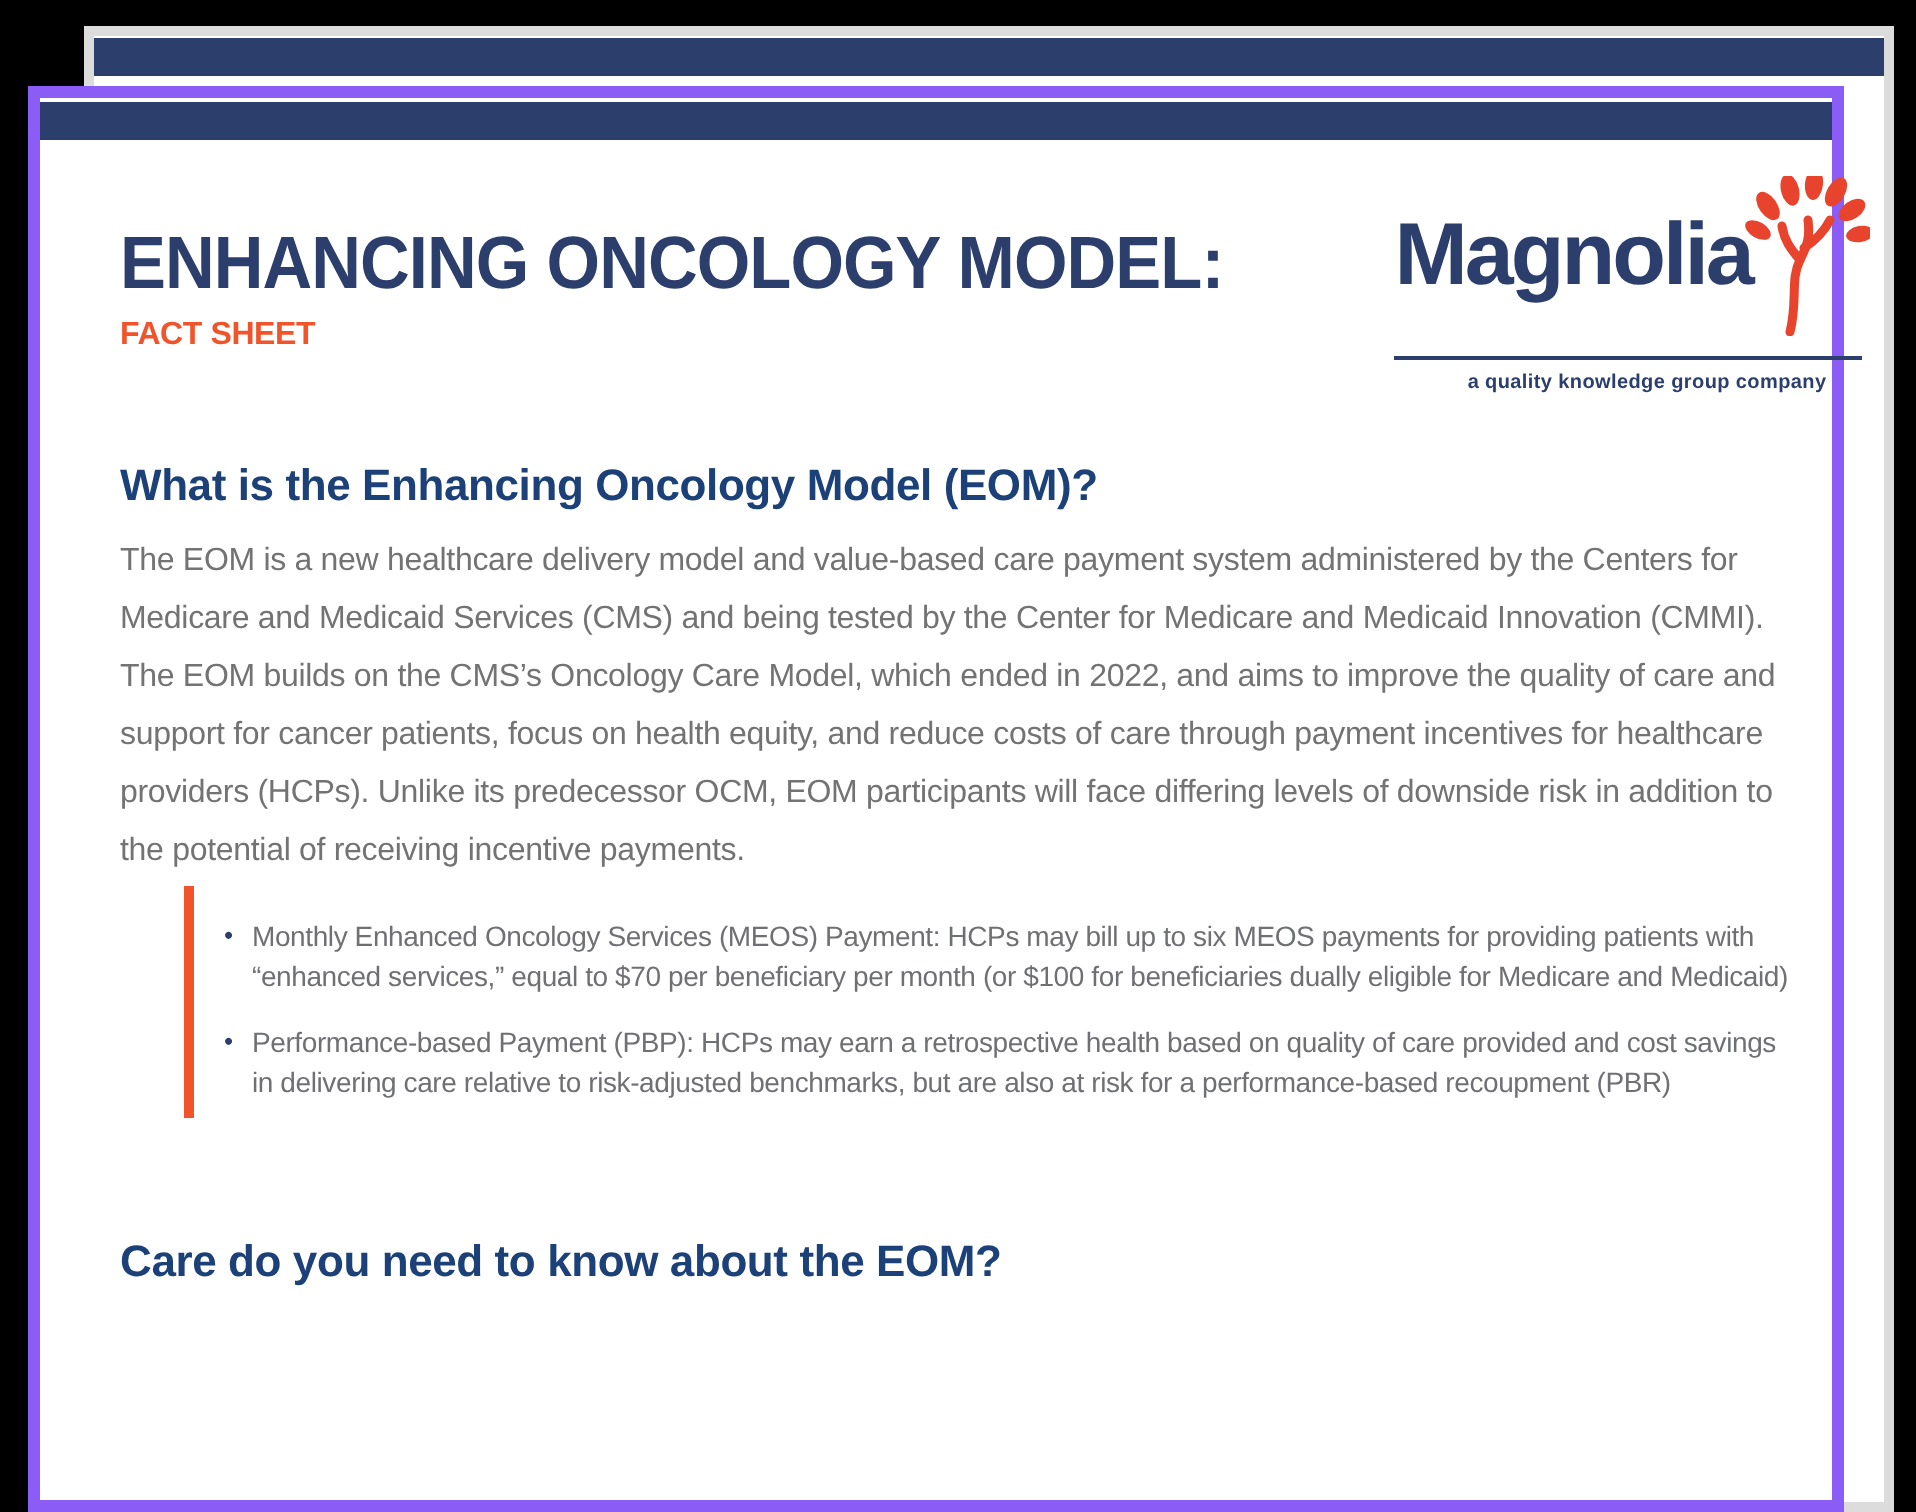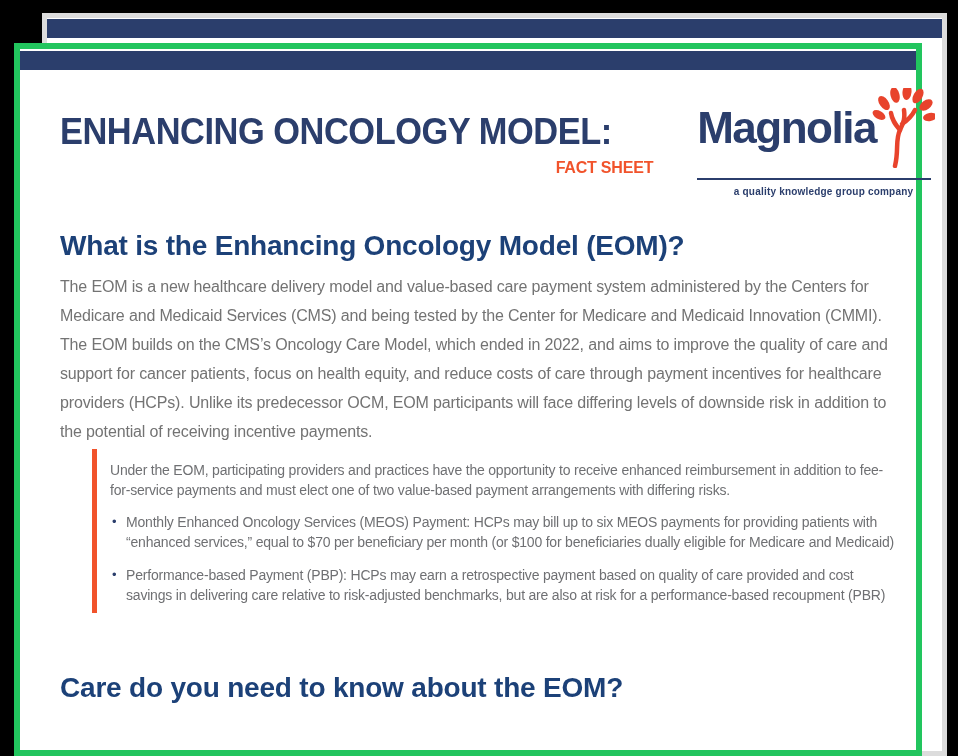--- a/index.html
+++ b/index.html
@@ -7,36 +7,36 @@
     width:958px;height:756px;background:#000;overflow:hidden;position:relative;
     font-family:"Liberation Sans", sans-serif;
   }
   .page{position:absolute;background:#fff;box-sizing:border-box;}
   .page-back{
     left:42px;top:13px;width:905px;height:743px;
     border:5px solid #dcdcdc;
   }
   .page-front{
     left:14px;top:43px;width:908px;height:713px;
-    border:6px solid #22c55e;
+    border:6px solid #8b5cf6;
   }
   .top-bar{height:19px;background:#2b3e6c;width:100%;}
   .page-back .top-bar{margin-top:1px;}
   .page-front .top-bar{margin-top:2px;}
   .content{padding:0 22px 0 40px;}
 
   
   .header-row{display:flex;justify-content:space-between;align-items:flex-start;margin-top:24px;}
   .title-block{padding-top:19px;}
   .doc-title{
     margin:0;font-size:37px;font-weight:bold;color:#2b3e6c;line-height:1.05;
     letter-spacing:-.5px;transform:scaleX(.93);transform-origin:left;white-space:nowrap;
   }
   .doc-subtitle{
-    margin:7px 0 0 0;font-size:16px;font-weight:bold;color:#f1532b;letter-spacing:-.2px;text-align:right;
+    margin:7px 0 0 0;font-size:16px;font-weight:bold;color:#f1532b;letter-spacing:-.2px;
   }
 
   
   .logo{position:relative;width:238px;height:106px;flex:none;margin-left:40px;}
   .logo-name{
     position:absolute;left:4px;top:12px;font-size:44px;font-weight:bold;
     color:#2b3e6c;letter-spacing:-1.5px;line-height:1;
   }
   .logo-tree{position:absolute;right:-4px;top:-6px;width:64px;height:80px;}
   .logo-sub{
@@ -44,21 +44,21 @@
     letter-spacing:2px;line-height:1;
   }
   .logo-rule{position:absolute;left:4px;right:0;top:84px;height:2px;background:#2b3e6c;}
   .logo-tagline{
     position:absolute;right:18px;top:92px;font-size:10px;font-weight:bold;
     color:#2b3e6c;letter-spacing:.2px;
   }
 
   
   .section-heading{
-    margin:0;font-size:28px;font-weight:bold;color:#1c4178;letter-spacing:-.2px;
+    margin:0;font-size:22px;font-weight:bold;color:#1c4178;letter-spacing:-.2px;
   }
   .heading-1{margin-top:30px;}
   .body-text{
     margin:10px 0 0 0;font-size:16px;line-height:29px;color:#737373;
     letter-spacing:-.15px;max-width:838px;
   }
 
   
   .callout{
     margin:3px 0 0 32px;border-left:5px solid #f1532b;
@@ -118,29 +118,28 @@
         <div class="logo-name">Magnolia</div>
         <div class="logo-rule"></div>
         <div class="logo-tagline">a quality knowledge group company</div>
       </div>
     </div>
 
     <h2 class="section-heading heading-1">What is the Enhancing Oncology Model (EOM)?</h2>
     <p class="body-text">The EOM is a new healthcare delivery model and value-based care payment system administered by the Centers for Medicare and Medicaid Services (CMS) and being tested by the Center for Medicare and Medicaid Innovation (CMMI). The EOM builds on the CMS’s Oncology Care Model, which ended in 2022, and aims to improve the quality of care and support for cancer patients, focus on health equity, and reduce costs of care through payment incentives for healthcare providers (HCPs). Unlike its predecessor OCM, EOM participants will face differing levels of downside risk in addition to the potential of receiving incentive payments.</p>
 
     <div class="callout">
-      <p class="callout-intro">Under the EOM, participating providers and practices have the opportunity to receive enhanced reimbursement in addition to fee-for-service payments and must elect one of two value-based payment arrangements with differing risks.</p>
       <ul class="callout-bullets">
         <li>
           <span class="dot">•</span>
           <span>Monthly Enhanced Oncology Services (MEOS) Payment: HCPs may bill up to six MEOS payments for providing patients with “enhanced services,” equal to $70 per beneficiary per month (or $100 for beneficiaries dually eligible for Medicare and Medicaid)</span>
         </li>
         <li>
           <span class="dot">•</span>
-          <span>Performance-based Payment (PBP): HCPs may earn a retrospective payment based on quality of care provided and cost savings in delivering care relative to risk-adjusted benchmarks, but are also at risk for a performance-based recoupment (PBR)</span>
+          <span>Performance-based Payment (PBP): HCPs may earn a retrospective health based on quality of care provided and cost savings in delivering care relative to risk-adjusted benchmarks, but are also at risk for a performance-based recoupment (PBR)</span>
         </li>
       </ul>
     </div>
 
     <h2 class="section-heading heading-2">Care do you need to know about the EOM?</h2>
 
   </div>
 </div>
 
 </body></html>

